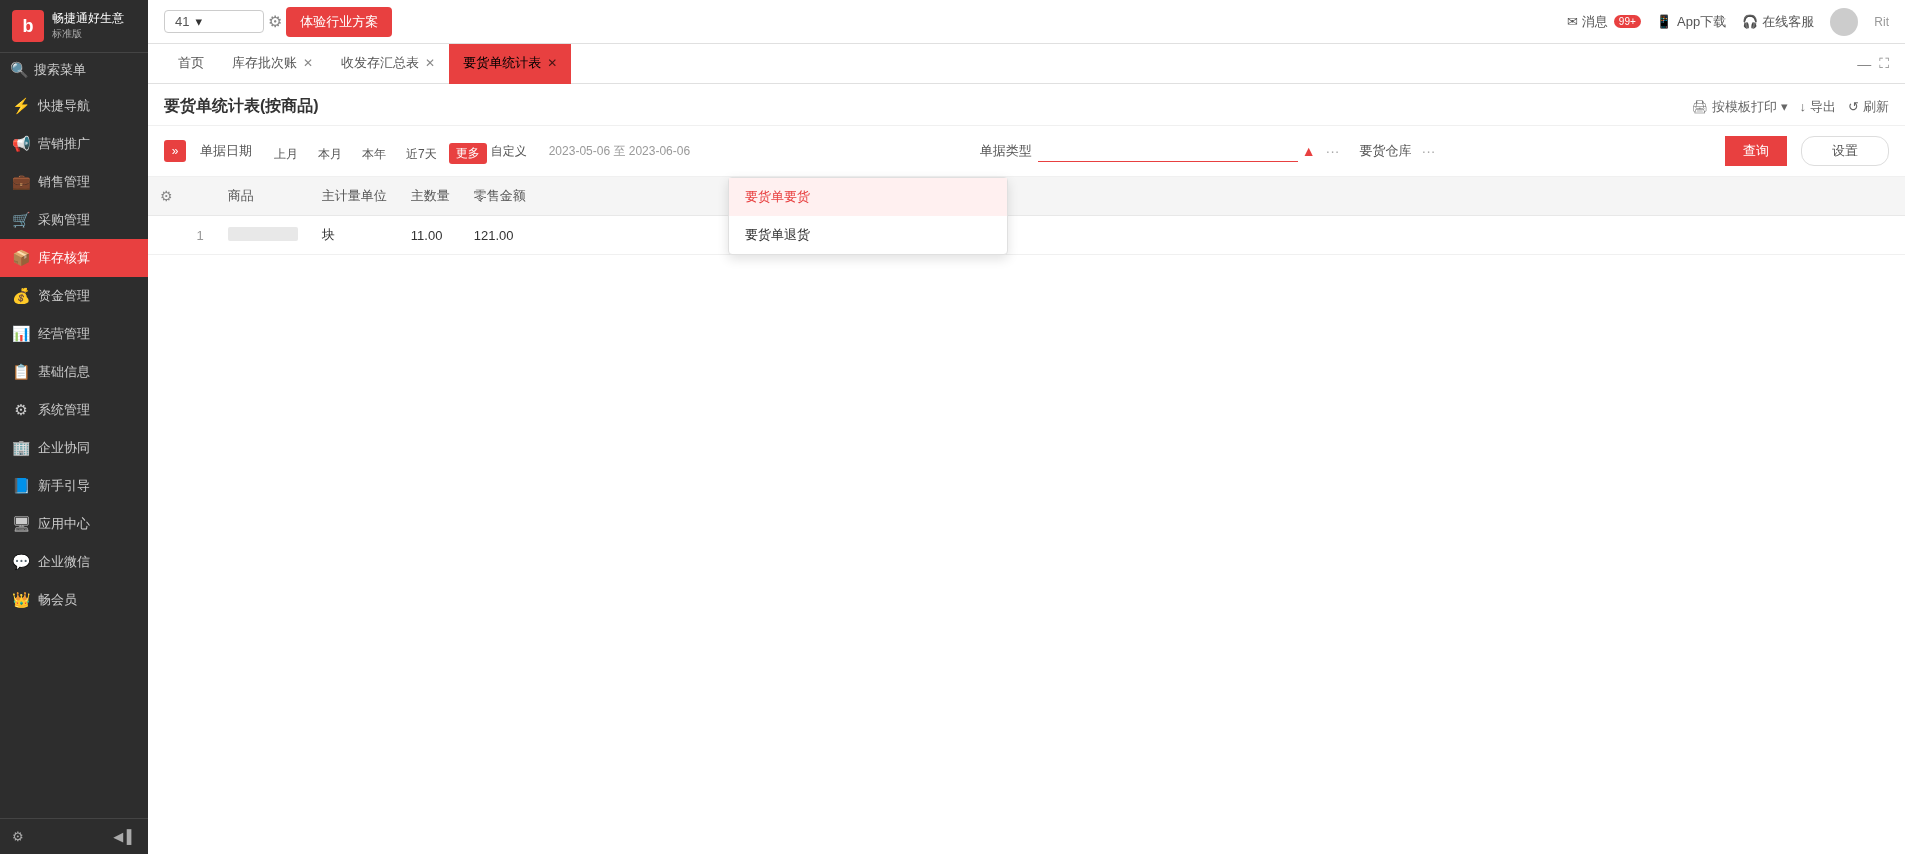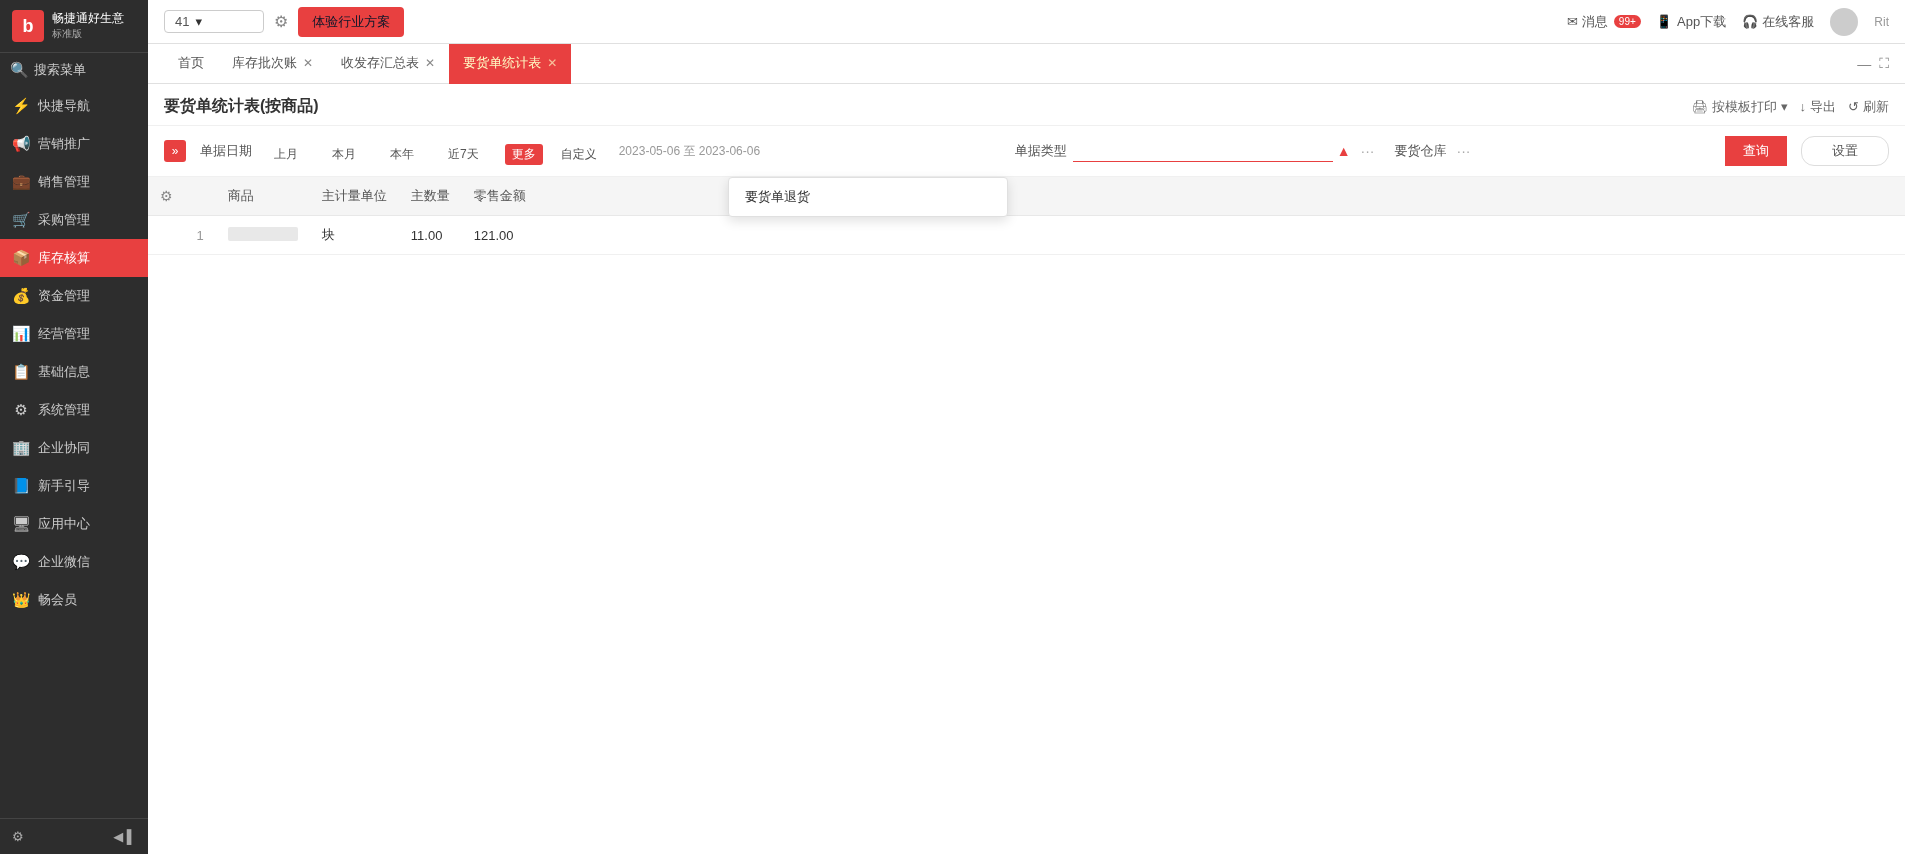--- a/index.html
+++ b/index.html
@@ -93,38 +93,38 @@
       display: flex;
       align-items: center;
       padding: 0 16px;
       height: 44px;
       gap: 12px;
       justify-content: space-between;
     }
     .topbar-left {
       display: flex;
       align-items: center;
-      gap: 10px;
+      gap: 4px;
     }
     .topbar-number {
       border: 1px solid #ccc;
       border-radius: 4px;
       padding: 3px 10px;
       font-size: 13px;
       color: #333;
       display: flex;
       align-items: center;
       gap: 6px;
       min-width: 100px;
     }
     .topbar-number-val { color: #555; }
     .settings-icon { color: #888; cursor: pointer; font-size: 16px; }
     .trial-btn {
       background: #e84040;
-      color: #0f172a;
+      color: #ffffff;
       border: none;
       border-radius: 4px;
       padding: 6px 14px;
       font-size: 13px;
       cursor: pointer;
     }
     .topbar-right {
       display: flex;
       align-items: center;
       gap: 16px;
@@ -168,21 +168,21 @@
       display: flex;
       align-items: center;
       gap: 6px;
       font-size: 13px;
       color: #555;
       cursor: pointer;
       border-bottom: 2px solid transparent;
     }
     .tab.active {
       background: #e84040;
-      color: #fef9c3;
+      color: #000000;
       border-bottom: 2px solid #e84040;
     }
     .tab-close {
       font-size: 12px;
       color: inherit;
       opacity: 0.7;
     }
     .tabs-right {
       margin-left: auto;
       display: flex;
@@ -247,22 +247,22 @@
       border-radius: 3px;
       display: flex;
       align-items: center;
       justify-content: center;
       cursor: pointer;
       font-size: 12px;
     }
     .filter-label { color: #555; font-size: 13px; white-space: nowrap; }
     .date-options {
       display: flex;
-      align-items: center;
-      gap: 18px;
+      align-items: flex-start;
+      gap: 4px;
       margin-top: 6px;
     }
     .date-option {
       padding: 3px 8px;
       font-size: 12px;
       color: #555;
       cursor: pointer;
       border-radius: 3px;
     }
     .date-option.more {
@@ -606,20 +606,21 @@
         <span class="warehouse-label">要货仓库</span>
         <span class="type-more">···</span>
       </div>
 
       <button class="query-btn">查询</button>
       <button class="set-btn">设置</button>
     </div>
 
     <div style="position:relative;">
       <div class="dropdown-menu">
+        <div class="dropdown-item selected">要货单要货</div>
         <div class="dropdown-item">要货单退货</div>
       </div>
     </div>
 
     <div class="table-wrapper">
       <table>
         <thead>
           <tr>
             <th class="th-settings">
               <span class="settings-th-icon">⚙</span>

